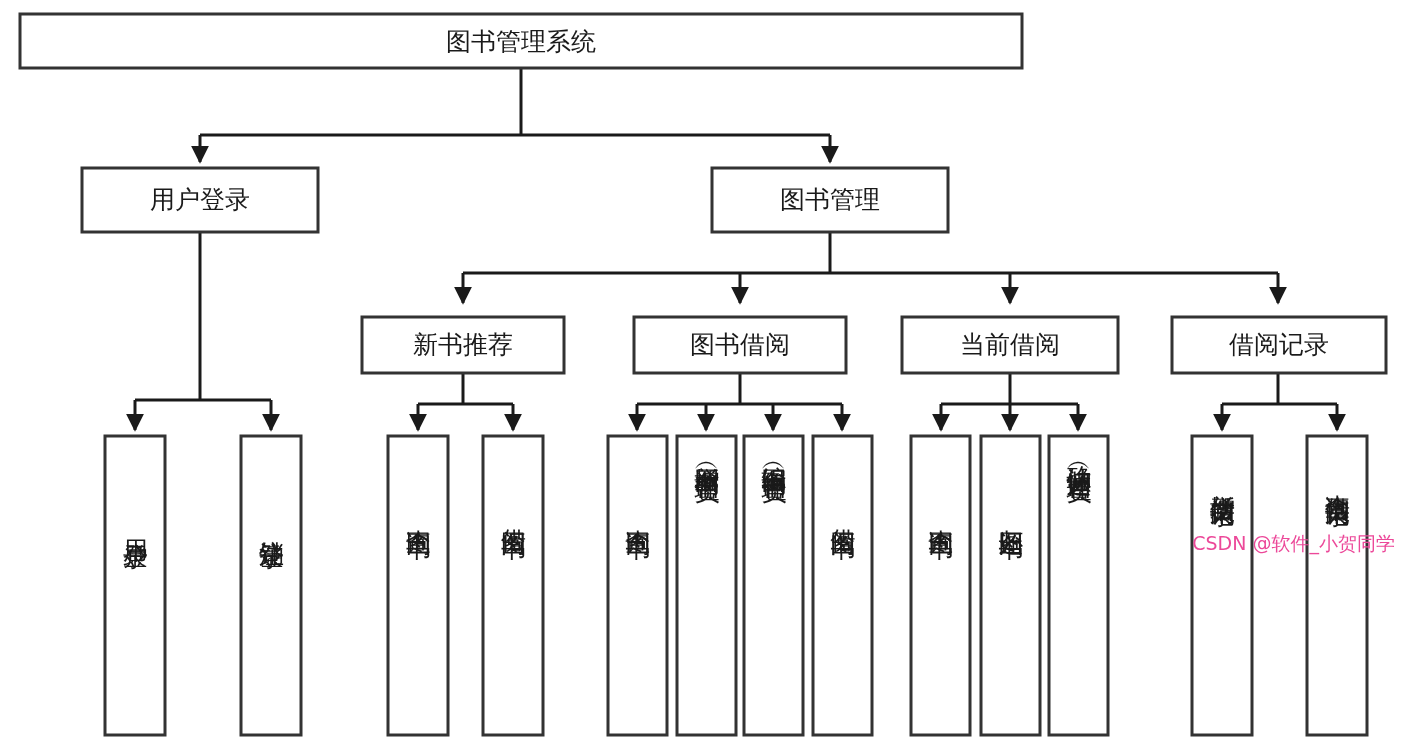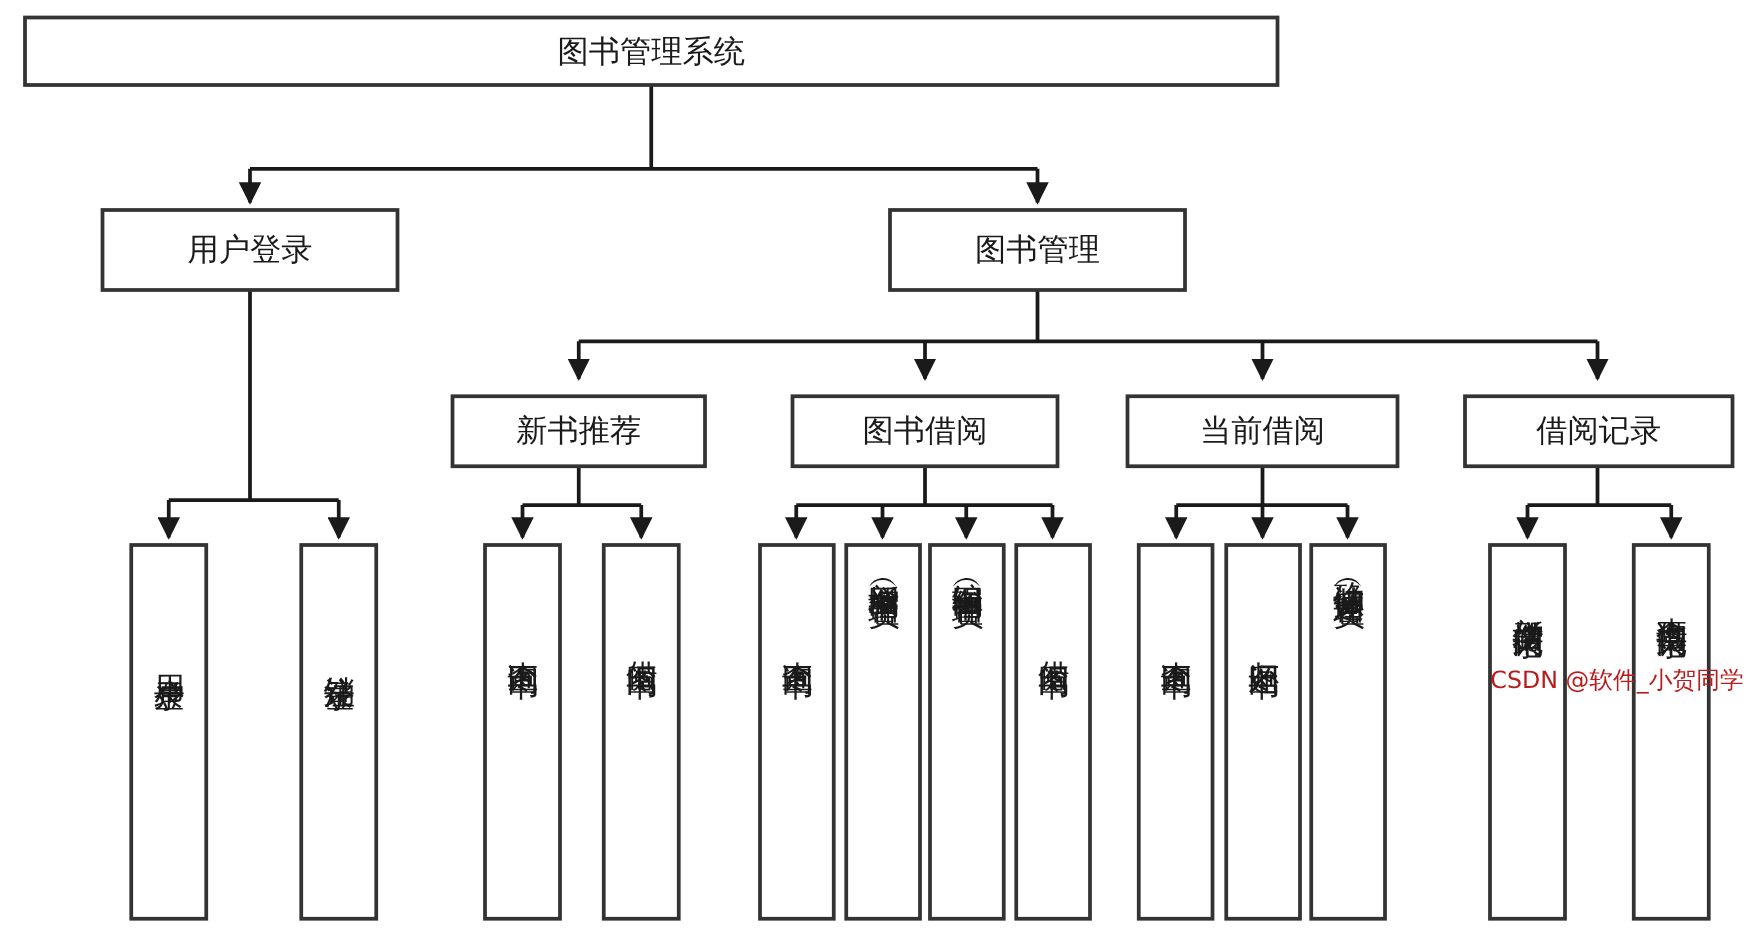--- a/index.html
+++ b/index.html
@@ -63,21 +63,21 @@
     color: #1a1a1a;
     white-space: nowrap;
     letter-spacing: 2px;
   }
   .watermark {
     position: absolute;
     right: 10px;
     bottom: 6px;
     font-family: "DejaVu Sans", "Liberation Sans", sans-serif;
     font-size: 19px;
-    color: #b91c1c;
+    color: #ec4899;
     white-space: nowrap;
     user-select: none;
   }
 </style>
 </head>
 <body>
 
 <div id="diagram-root">
 
   <svg class="diagram" viewBox="0 0 1405 747">

